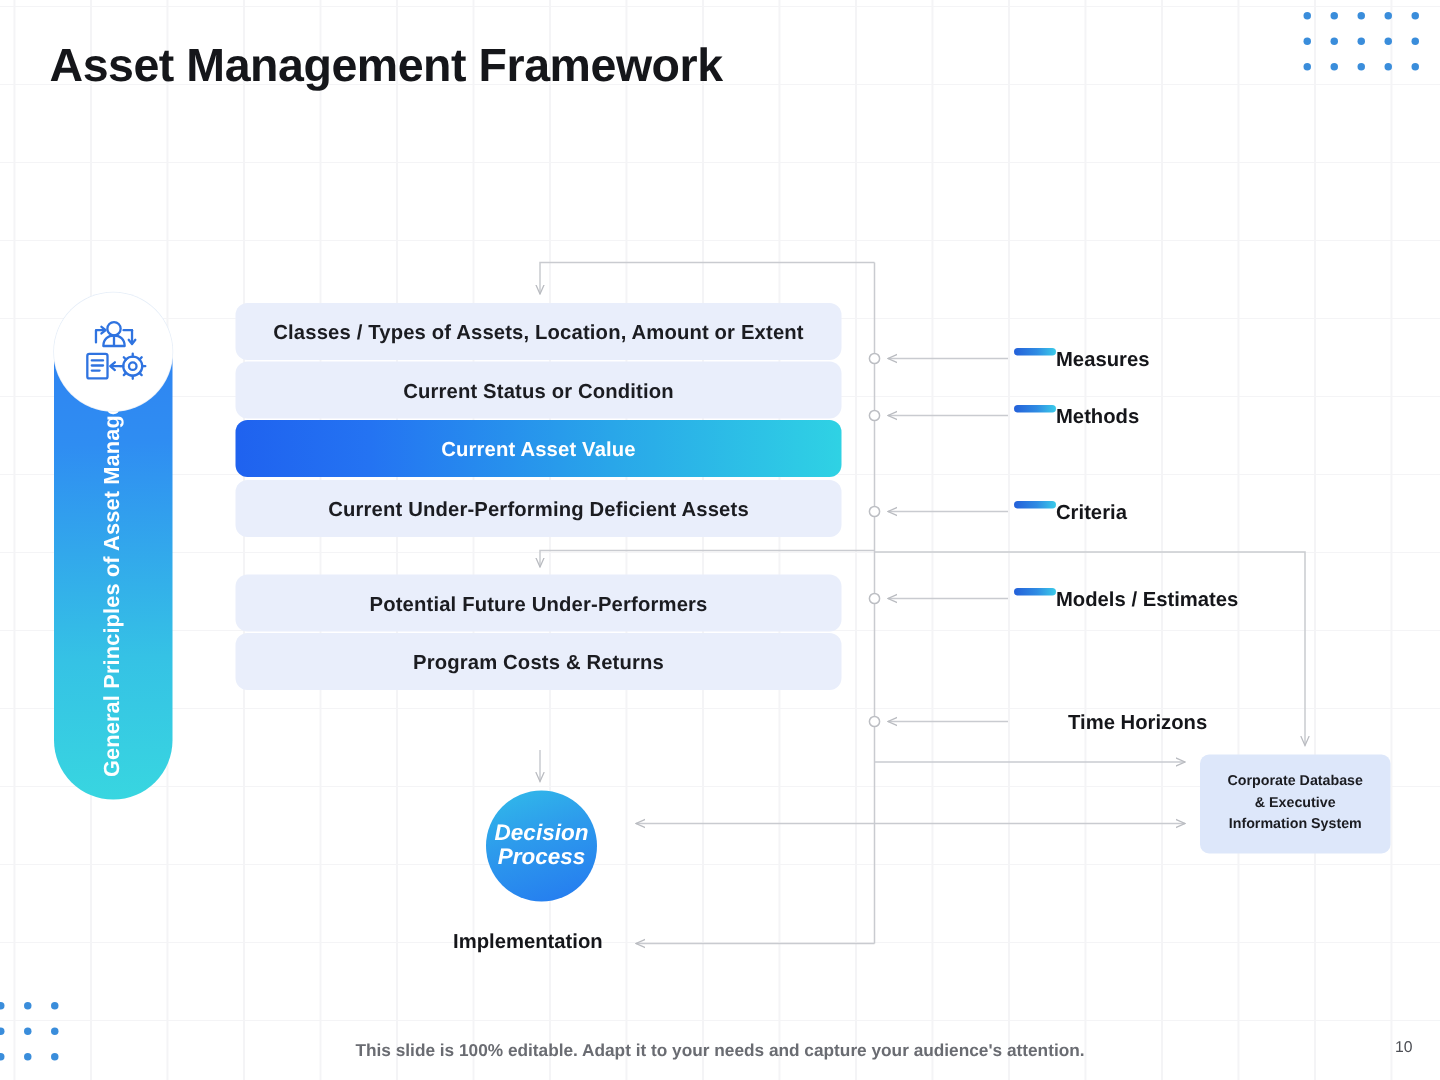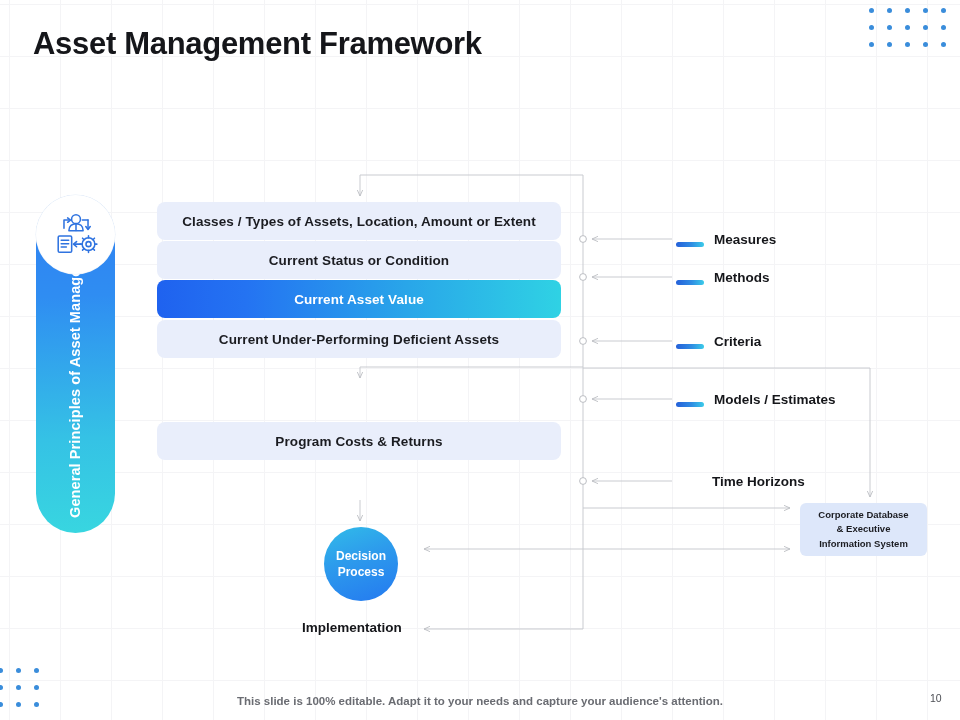--- a/index.html
+++ b/index.html
@@ -72,42 +72,43 @@
   .fbox.hi {
     background: linear-gradient(90deg, #1f62ef 0%, #2473f2 22%, #29a6e9 62%, #2fd2e4 100%);
     color: #ffffff; font-weight: 700;
   }
 
   
   #decision {
     position: absolute; left: 324px; top: 527px;
     width: 74px; height: 74px; border-radius: 50%;
     background: linear-gradient(160deg, #31bce9 0%, #2d9bec 42%, #2479f0 100%);
-    color: #ffffff; font-size: 12px; font-weight: 700; line-height: 16px;
+    color: #ffffff; font-size: 15px; font-weight: 700; line-height: 16px;
     display: flex; flex-direction: column; align-items: center; justify-content: center;
     text-align: center;
+    font-style: italic;
   }
   #implementation {
     position: absolute; left: 302px; top: 620px;
     font-size: 13.5px; font-weight: 700; color: #15161a;
   }
 
   
-  .legend-row { position: absolute; display: flex; align-items: flex-end; gap: 10px; }
+  .legend-row { position: absolute; display: flex; align-items: flex-start; gap: 0; }
   .legend-bar {
     width: 28px; height: 5px; border-radius: 3px;
     background: linear-gradient(90deg, #2460d9 0%, #2f8ce3 55%, #3bcbe9 100%);
   }
   .legend-label { font-size: 13.5px; font-weight: 700; color: #15161a; white-space: nowrap; }
   .legend-label.plain { font-weight: 700; }
 
   
   #cdb {
     position: absolute; left: 800px; top: 503px;
-    width: 127px; height: 53px; border-radius: 6px;
+    width: 127px; height: 66px; border-radius: 6px;
     background: #dde7fa; color: #1b1c21;
     font-size: 9.5px; line-height: 14.5px; font-weight: 600;
     display: flex; flex-direction: column; align-items: center; justify-content: center;
     text-align: center;
   }
 
   
   #wires { position: absolute; inset: 0; pointer-events: none; }
 
   
@@ -245,20 +246,23 @@
   <div class="fbox light" style="top:241px">
     <span>Current Status or Condition</span>
   </div>
   <div class="fbox hi" style="top:280px">
     <span>Current Asset Value</span>
   </div>
   <div class="fbox light" style="top:320px">
     <span>Current Under-Performing Deficient Assets</span>
   </div>
 
+  <div class="fbox light" style="top:383px">
+    <span>Potential Future Under-Performers</span>
+  </div>
   <div class="fbox light" style="top:422px">
     <span>Program Costs &amp; Returns</span>
   </div>
 
   <div id="decision">
     <span>Decision</span>
     <span>Process</span>
   </div>
   <div id="implementation">Implementation</div>
 

